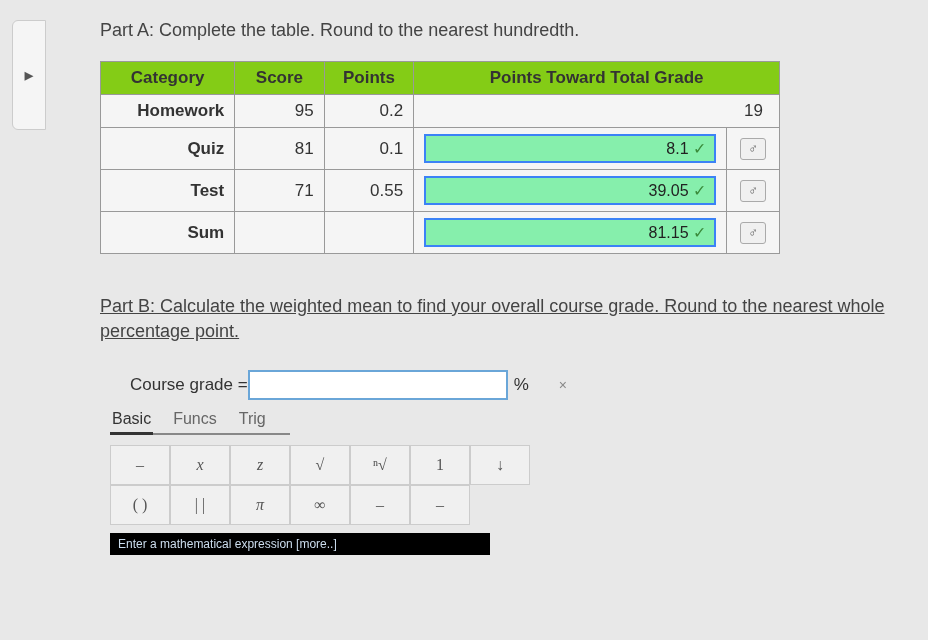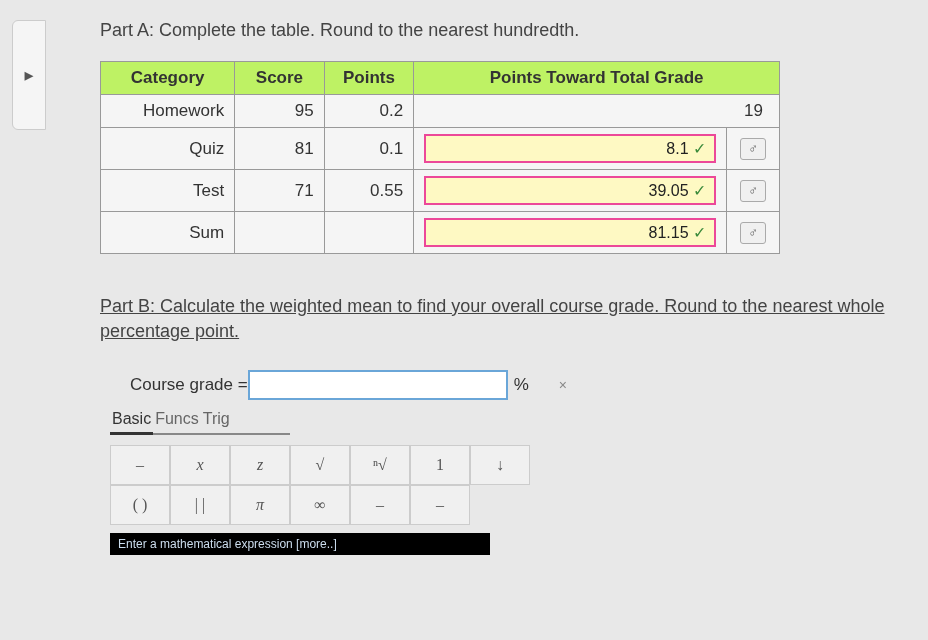--- a/index.html
+++ b/index.html
@@ -38,36 +38,36 @@
       border-collapse: collapse;
       width: 680px;
       background: #f5f5f5;
     }
     table.grade th, table.grade td {
       border: 1px solid #999;
       padding: 6px 10px;
       font-size: 17px;
     }
     table.grade th {
-      background: #bef264;
+      background: #84cc16;
       font-weight: bold;
     }
-    table.grade td.cat { text-align: right; width: 120px; }
+    table.grade td.cat { text-align: right; width: 120px; font-weight: bold; }
     table.grade td.num { text-align: right; width: 80px; }
     table.grade td.pts { text-align: right; width: 280px; position: relative; }
     .pts-input-wrap {
       display: flex;
       align-items: center;
       justify-content: flex-end;
       gap: 6px;
     }
     .pts-input {
       flex: 1;
-      border: 2px solid #ec4899;
-      background: #fef9c3;
+      border: 2px solid #3b82f6;
+      background: #86efac;
       padding: 3px 8px;
       text-align: right;
       font-size: 16px;
       color: #222;
     }
     .check { color: #3a8a3a; font-size: 16px; }
     .share-btn {
       width: 26px;
       height: 22px;
       border: 1px solid #aaa;
@@ -104,20 +104,21 @@
     }
     .pct { font-size: 17px; margin-left: 6px; }
     .clear-x {
       margin-left: 30px;
       color: #888;
       font-size: 14px;
       cursor: pointer;
     }
     .calc-tabs {
       display: flex;
+      gap: 18px;
       border-bottom: 2px solid #888;
       width: 180px;
       margin-top: 4px;
       margin-left: 10px;
     }
     .calc-tab {
       font-size: 16px;
       color: #666;
       padding: 2px 2px 4px 2px;
       cursor: pointer;

